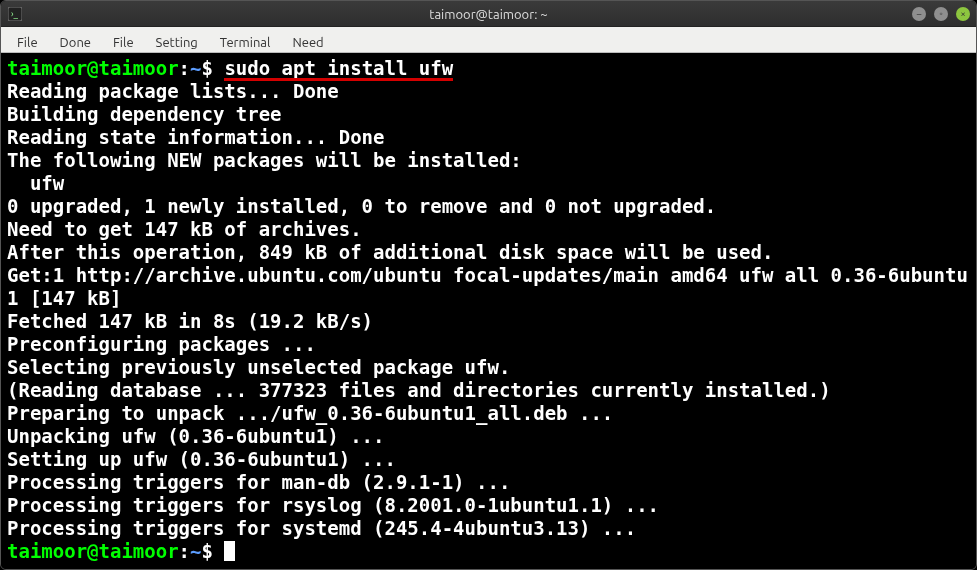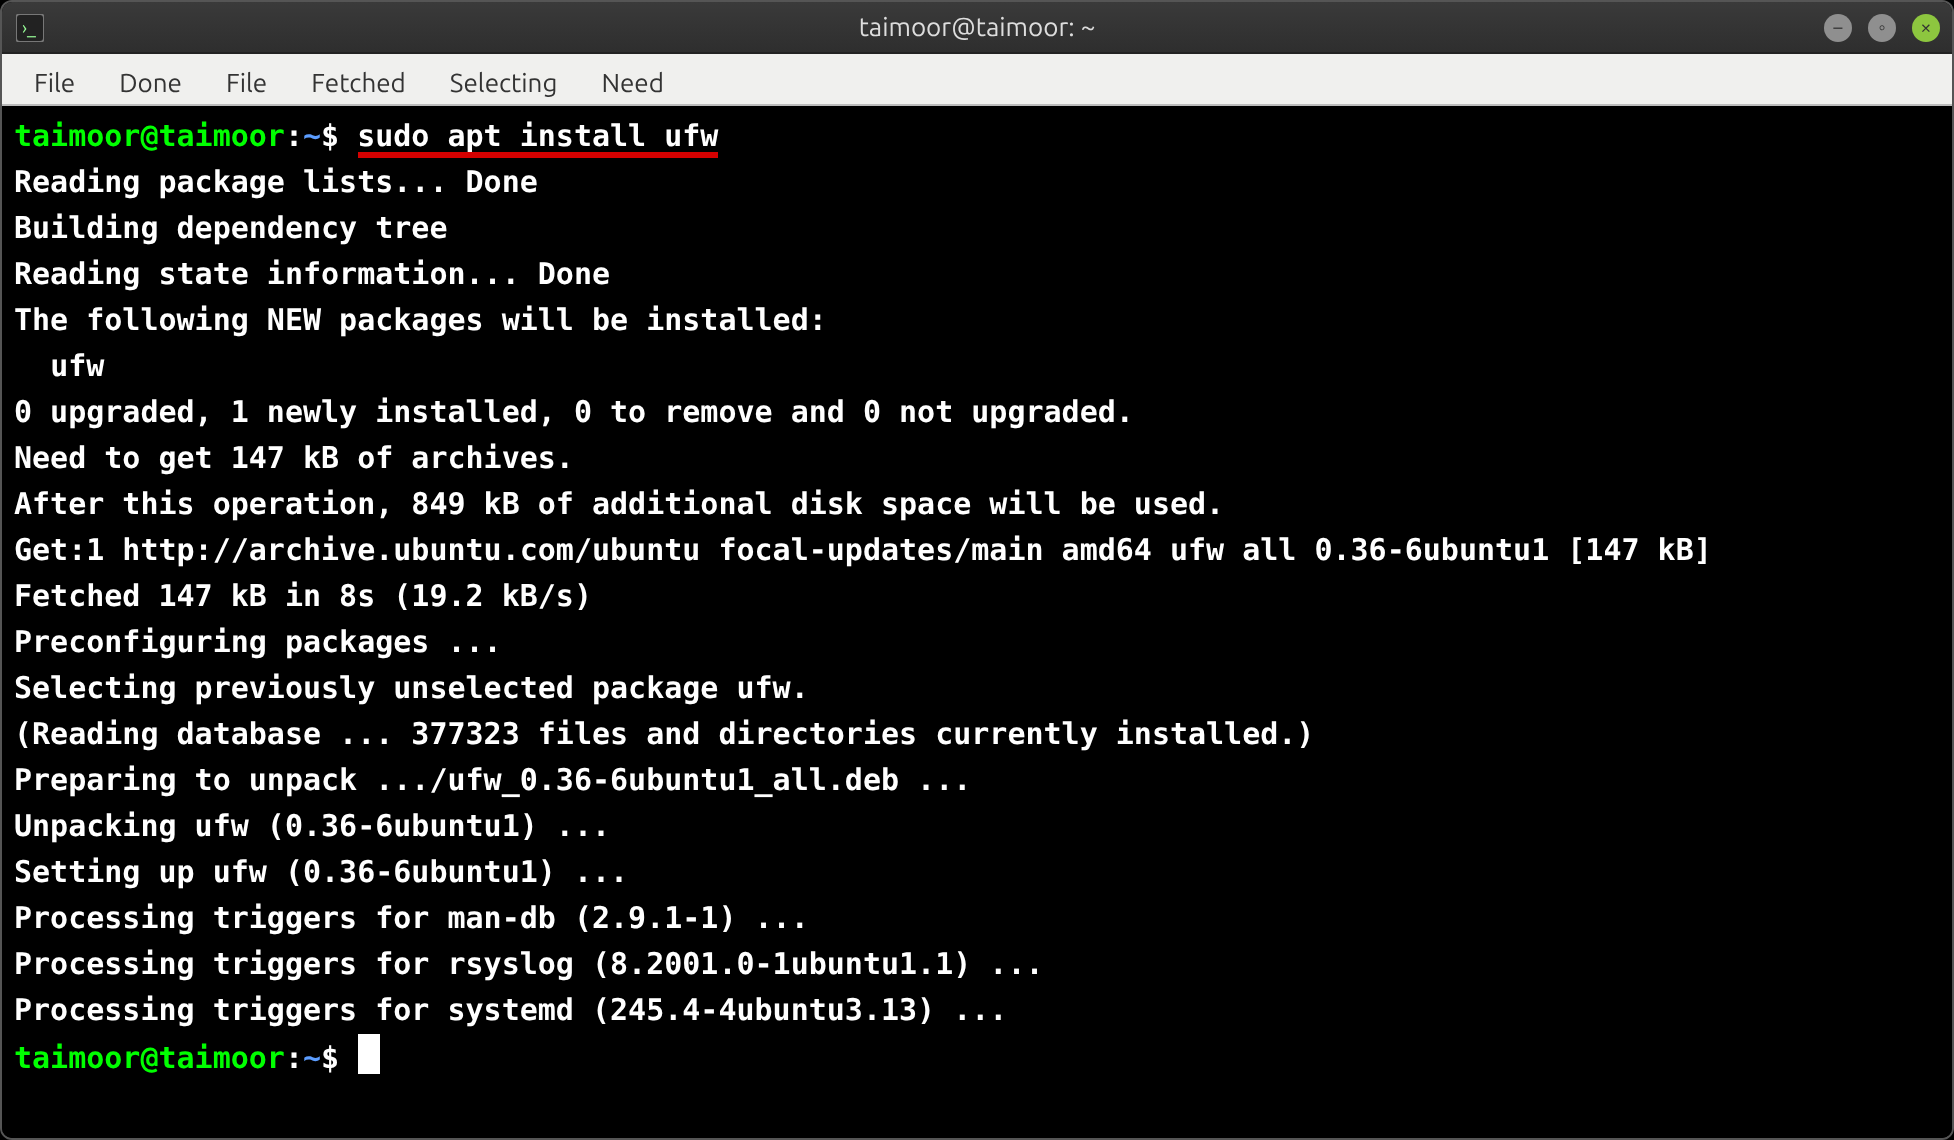--- a/index.html
+++ b/index.html
@@ -69,21 +69,21 @@
     border-bottom: 1px solid #bbb;
   }
   .menu-item {
     padding: 3px 10px;
     cursor: pointer;
   }
   .terminal {
     background: #000;
     color: #fff;
     padding: 4px 6px 6px 6px;
-    font-size: 15px;
+    font-size: 19px;
     line-height: 23px;
     letter-spacing: 0;
     white-space: pre-wrap;
     word-break: break-all;
     height: calc(100% - 52px);
     overflow: hidden;
     font-weight: bold;
   }
   .prompt-user { color: #00ff00; }
   .prompt-path { color: #5c9dff; }
@@ -125,22 +125,22 @@
     <div class="win-btn win-min">−</div>
     <div class="win-btn win-max">◦</div>
     <div class="win-btn win-close">×</div>
   </div>
 </div>
 
 <div class="menubar">
   <div class="menu-item">File</div>
   <div class="menu-item">Done</div>
   <div class="menu-item">File</div>
-  <div class="menu-item">Fetched</div>
-  <div class="menu-item">Selecting</div>
+  <div class="menu-item">Setting</div>
+  <div class="menu-item">Terminal</div>
   <div class="menu-item">Need</div>
 </div>
 
 <div class="terminal"><span class="prompt-user">taimoor@taimoor</span><span class="prompt-sym">:</span><span class="prompt-path">~</span><span class="prompt-sym">$</span><span class="out"> </span><span class="cmd underline-red">sudo apt install ufw</span>
 <span class="out">Reading package lists... Done</span>
 <span class="out">Building dependency tree</span>
 <span class="out">Reading state information... Done</span>
 <span class="out">The following NEW packages will be installed:</span>
 <span class="out">  ufw</span>
 <span class="out">0 upgraded, 1 newly installed, 0 to remove and 0 not upgraded.</span>

